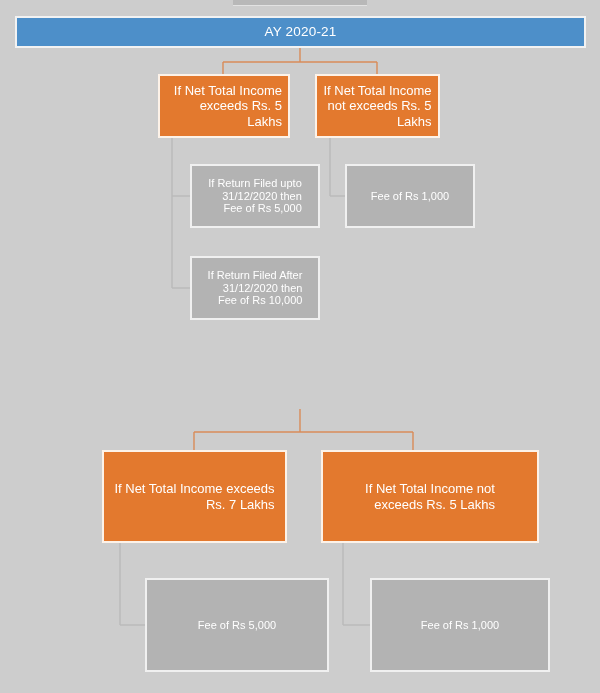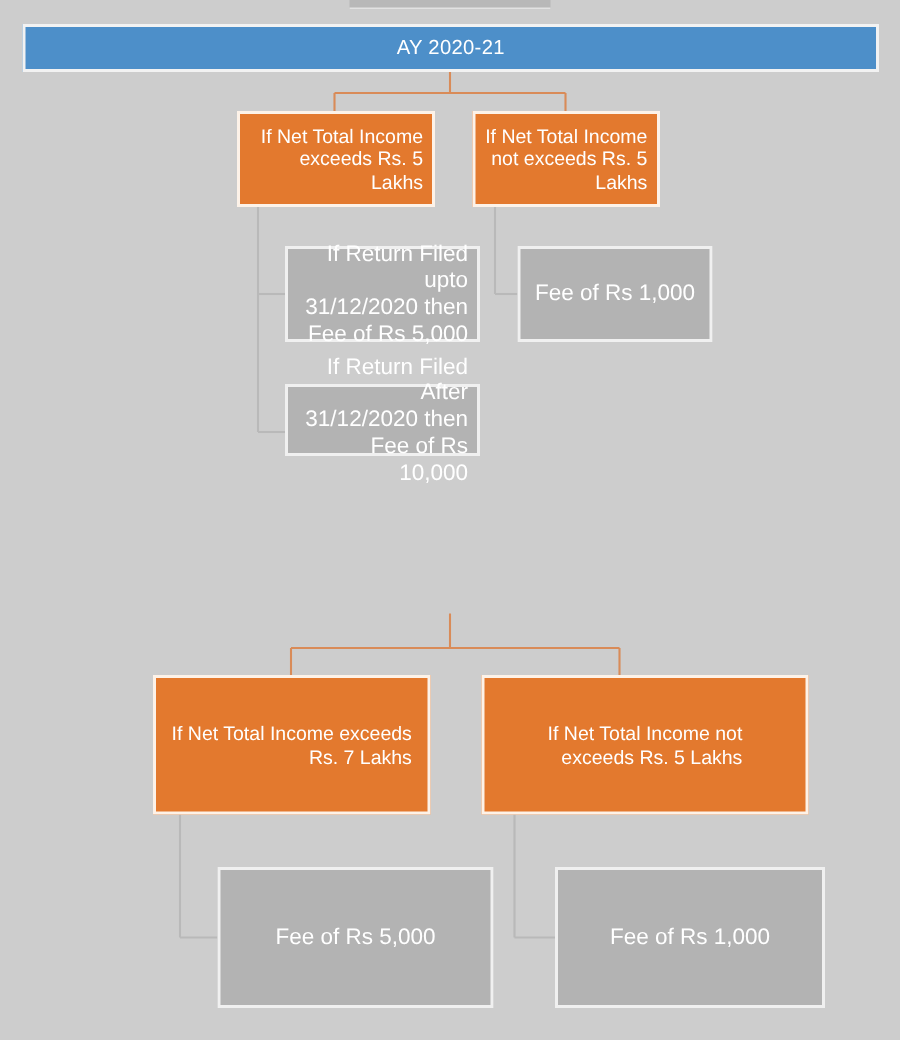--- a/index.html
+++ b/index.html
@@ -46,21 +46,21 @@
     letter-spacing: 0.2px;
   }
   .node.decision {
     background: #e3792e;
     border: 2px solid #fdf2e8;
     font-size: 13px;
   }
   .node.outcome {
     background: #b3b3b3;
     border: 2px solid #f0f0f0;
-    font-size: 15px;
+    font-size: 11px;
   }
   .top-strip {
     position: absolute;
     left: 233px;
     top: 0px;
     width: 134px;
     height: 5px;
     background: #b8b8b8;
     border-bottom: 1px solid #e2e2e2;
   }
@@ -114,21 +114,21 @@
   <div class="node decision" style="left:315px; top:74px; width:125px; height:64px;">If Net Total Income
 not exceeds Rs. 5
 Lakhs</div>
 
   <div class="node outcome" style="left:190px; top:164px; width:130px; height:64px;">If Return Filed upto
 31/12/2020 then
 Fee of Rs 5,000</div>
 
   <div class="node outcome" style="left:345px; top:164px; width:130px; height:64px;">Fee of Rs 1,000</div>
 
-  <div class="node outcome" style="left:190px; top:256px; width:130px; height:48px;">If Return Filed After
+  <div class="node outcome" style="left:190px; top:256px; width:130px; height:64px;">If Return Filed After
 31/12/2020 then
 Fee of Rs 10,000</div>
 
 
   <div class="node decision" style="left:102px; top:450px; width:185px; height:93px;">If Net Total Income exceeds
 Rs. 7 Lakhs</div>
 
   <div class="node decision" style="left:321px; top:450px; width:218px; height:93px;">If Net Total Income not
 exceeds Rs. 5 Lakhs</div>
 

